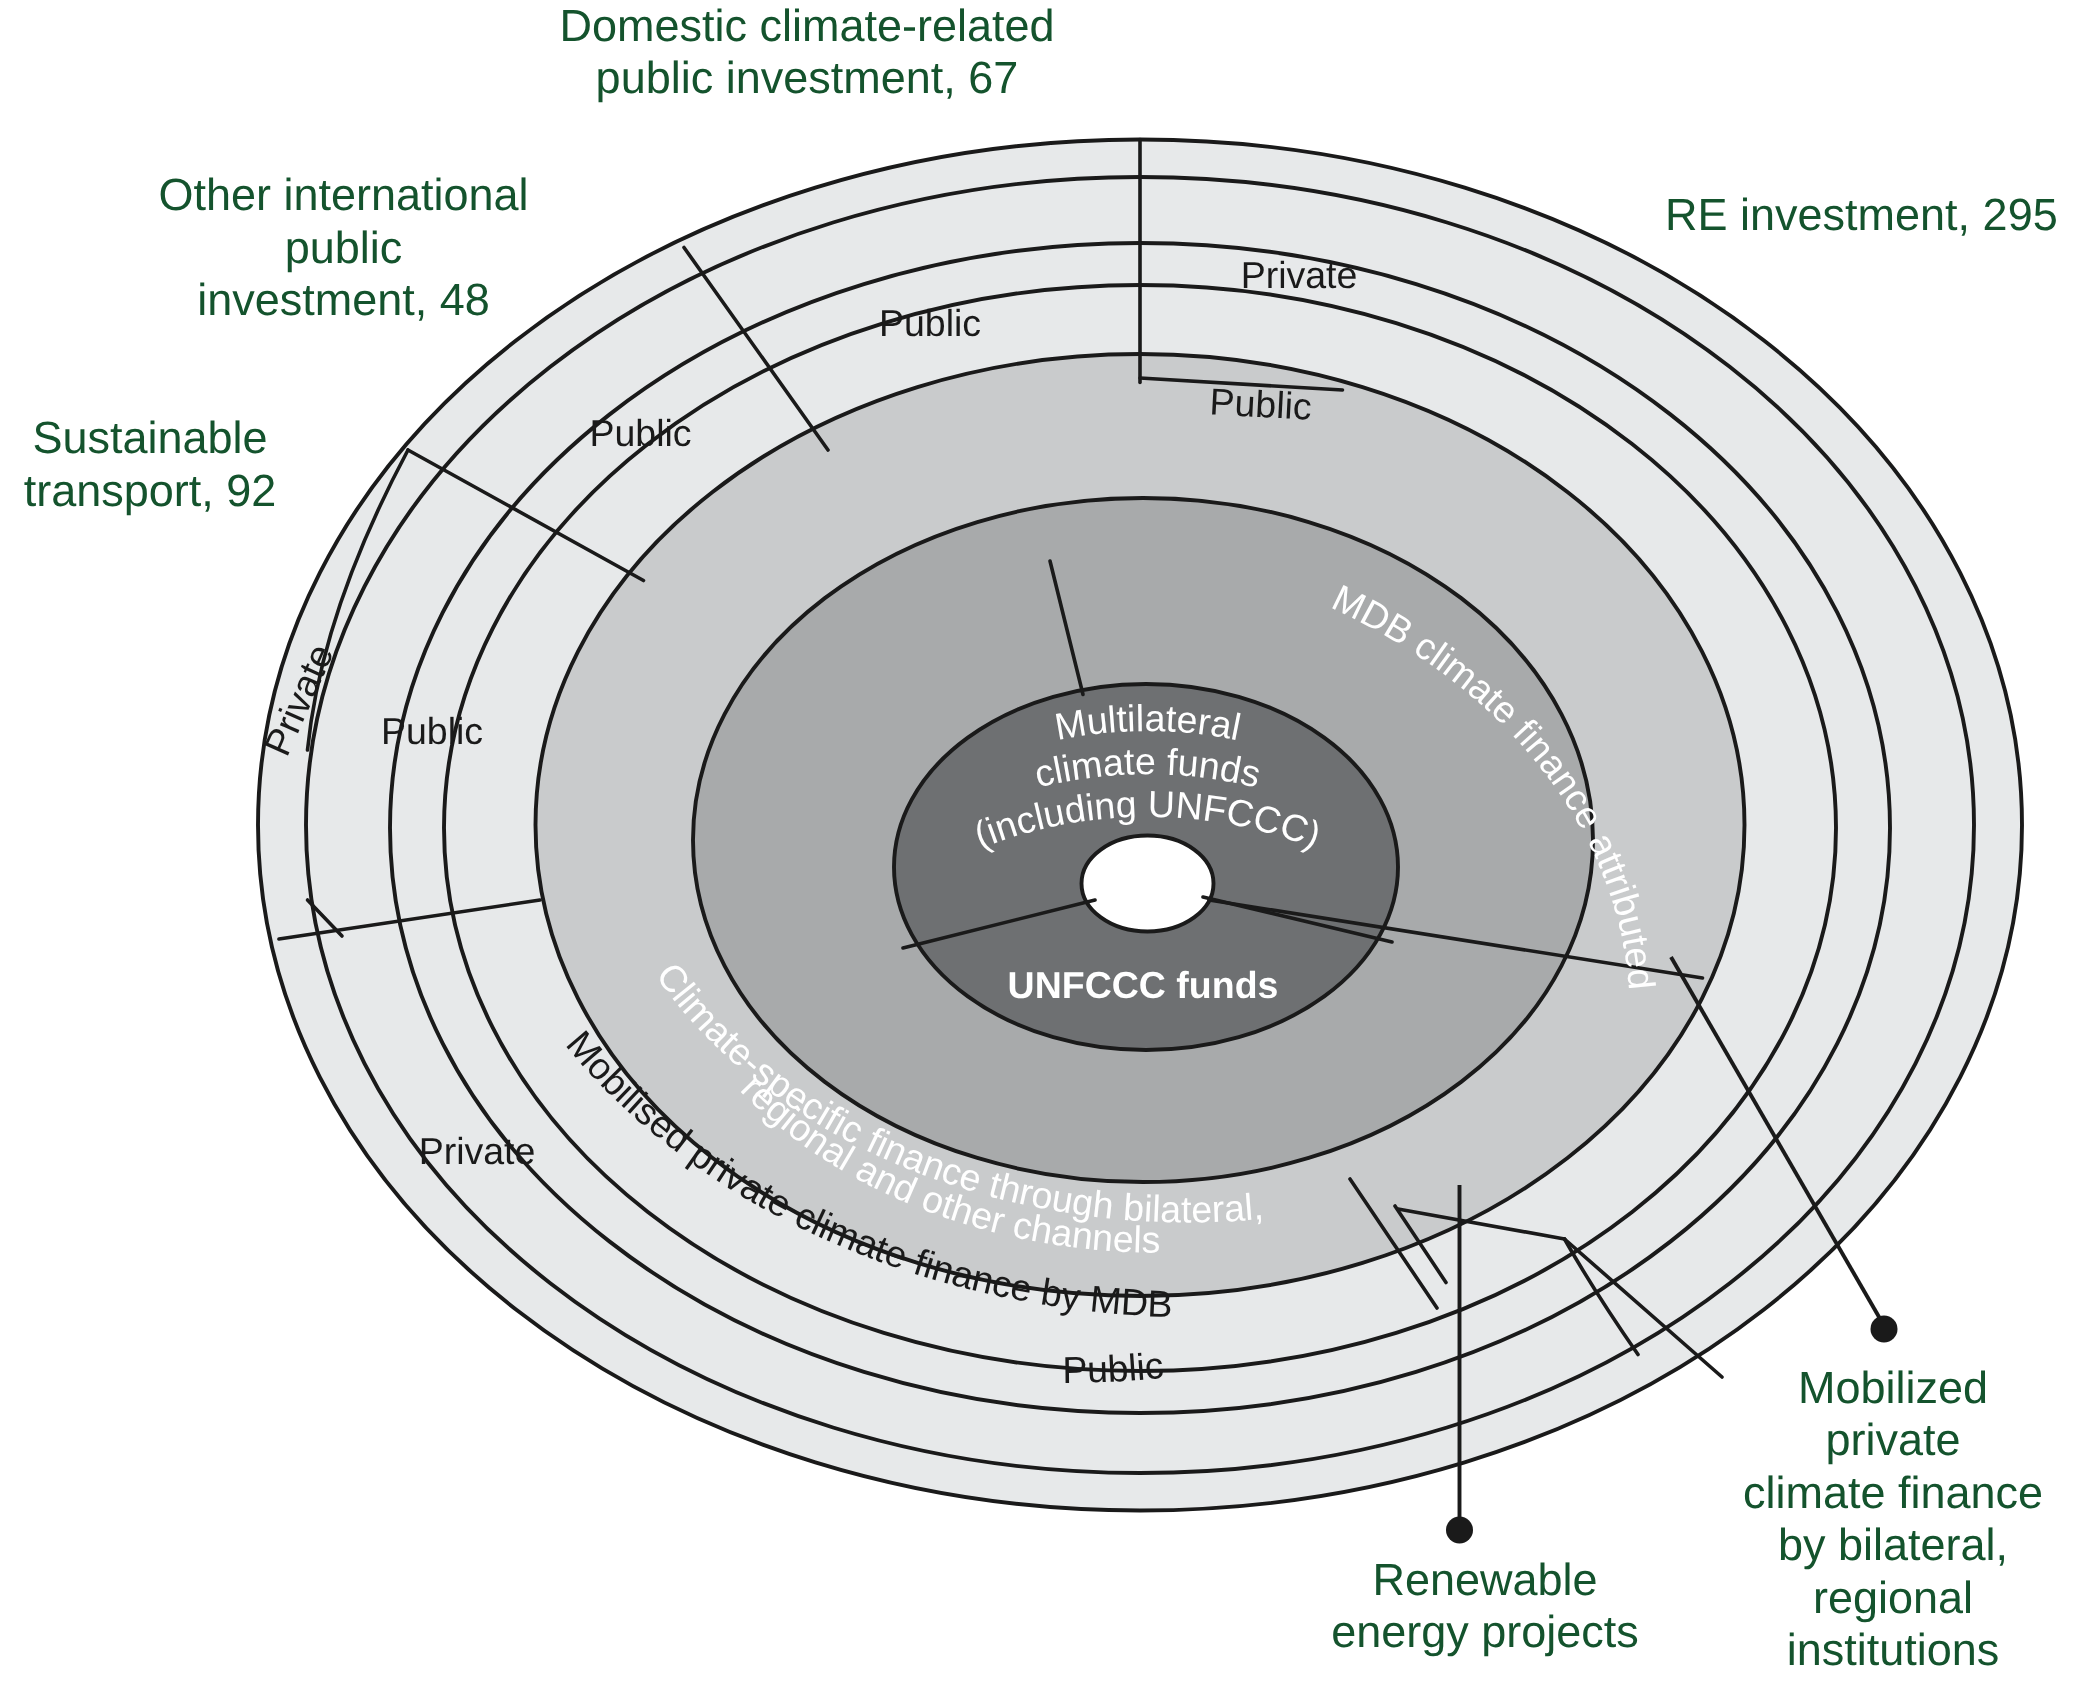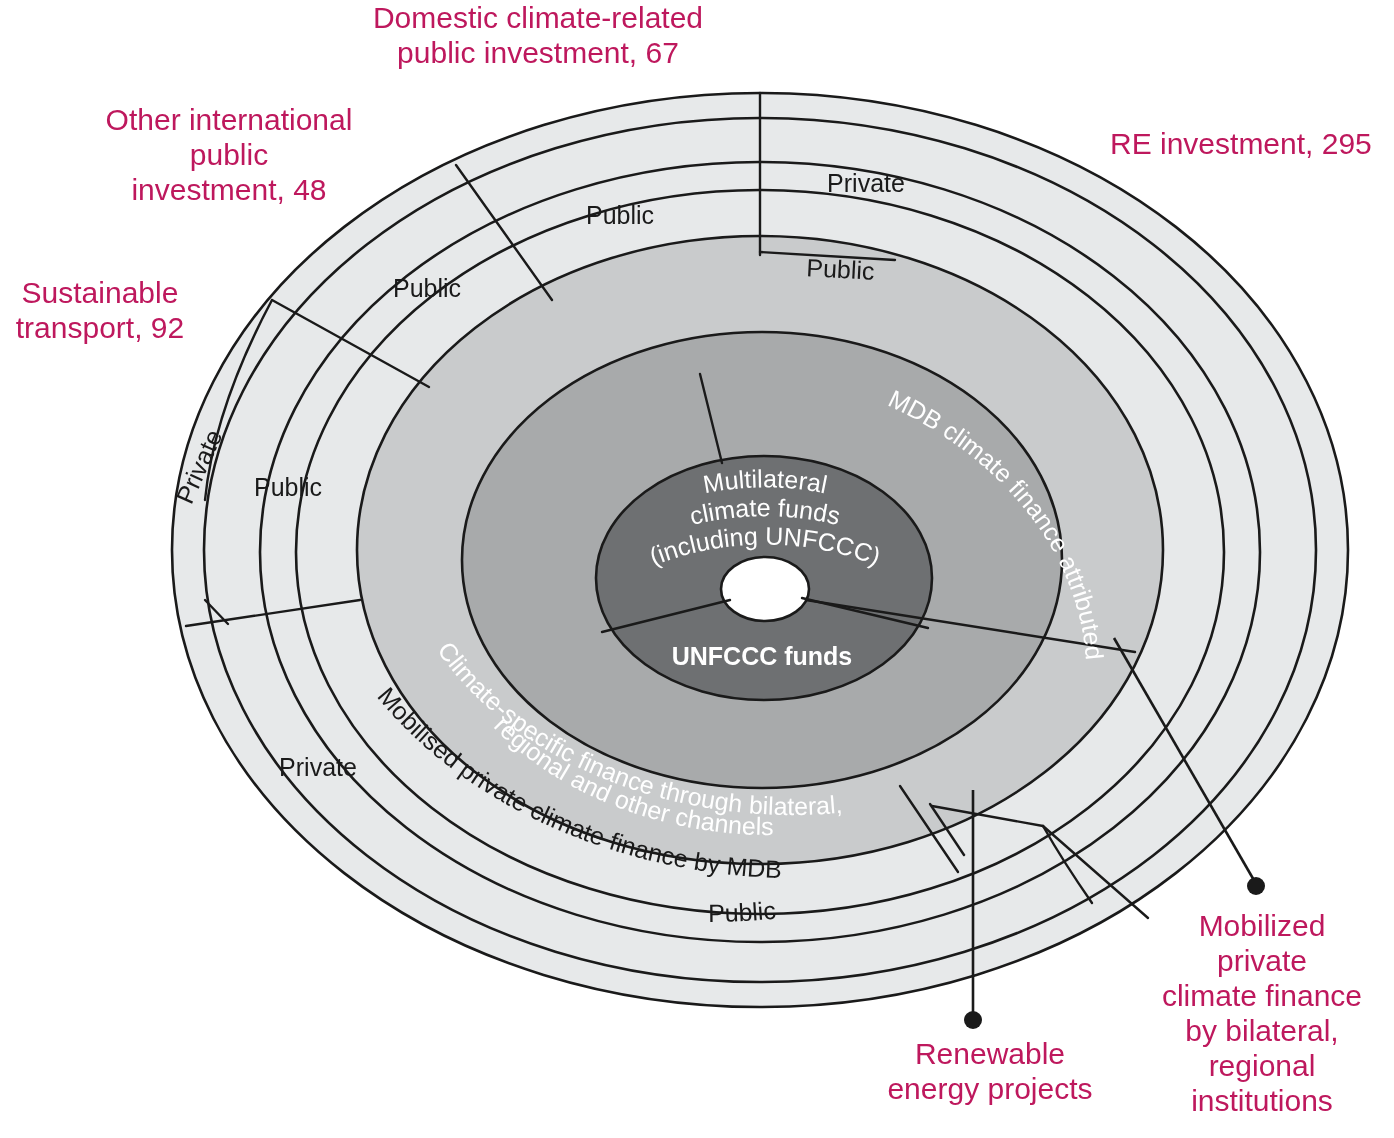--- a/index.html
+++ b/index.html
@@ -57,21 +57,21 @@
     font-family: "Liberation Sans", sans-serif;
     fill: #ffffff;
     font-size: 25px;
     font-weight: bold;
   }
   .outer-callout {
     position: absolute;
     font-family: "Liberation Sans", sans-serif;
     font-size: 30px;
     line-height: 1.17;
-    color: #be185d;
+    color: #14532d;
     white-space: pre-line;
   }
 </style>
 </head>
 <body>
 
 <div id="stage">
 
   <svg id="diagram" viewBox="0 0 1394 1138">
     <defs>
@@ -193,21 +193,21 @@
         <textPath href="#p-ml3" startOffset="50%" text-anchor="middle">(including UNFCCC)</textPath>
       </text>
 
       <text class="lbl-white-bold" x="762" y="665" text-anchor="middle">UNFCCC funds</text>
     </g>
   </svg>
 
   <div class="outer-callout" style="left:348px; top:0px; width:380px; text-align:center;">Domestic climate-related
 public investment, 67</div>
 
-  <div class="outer-callout" style="left:84px; top:102px; width:290px; text-align:center;">Other international
+  <div class="outer-callout" style="left:84px; top:113px; width:290px; text-align:center;">Other international
 public
 investment, 48</div>
 
   <div class="outer-callout" style="left:-6px; top:275px; width:212px; text-align:center;">Sustainable
 transport, 92</div>
 
 
   <div class="outer-callout" style="left:1110px; top:126px; width:290px; text-align:left;">RE investment, 295</div>
 
   <div class="outer-callout" style="left:880px; top:1036px; width:220px; text-align:center;">Renewable

